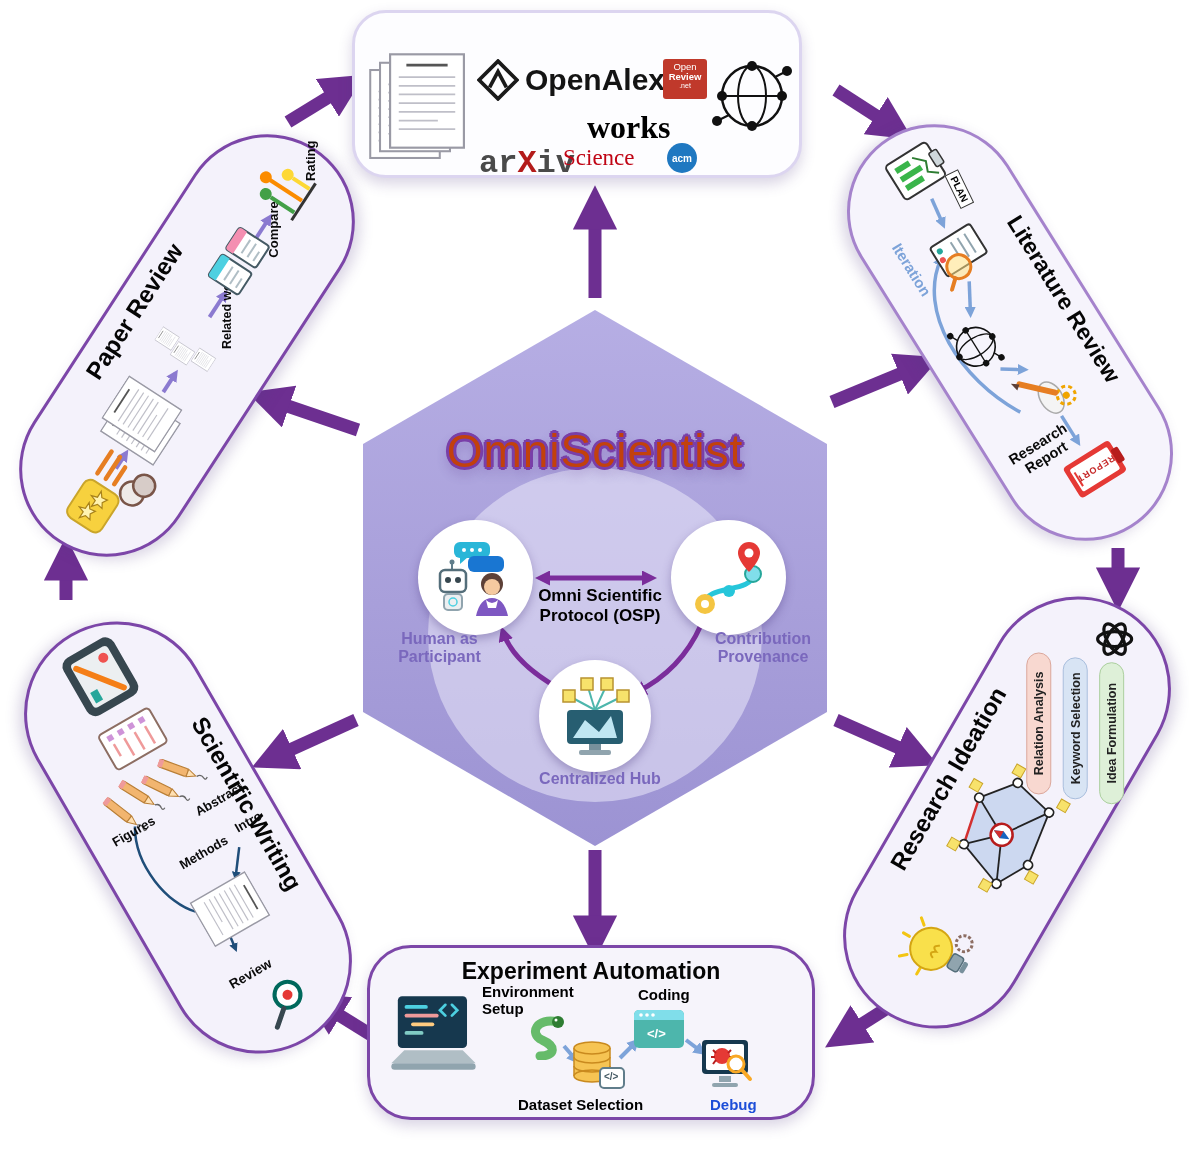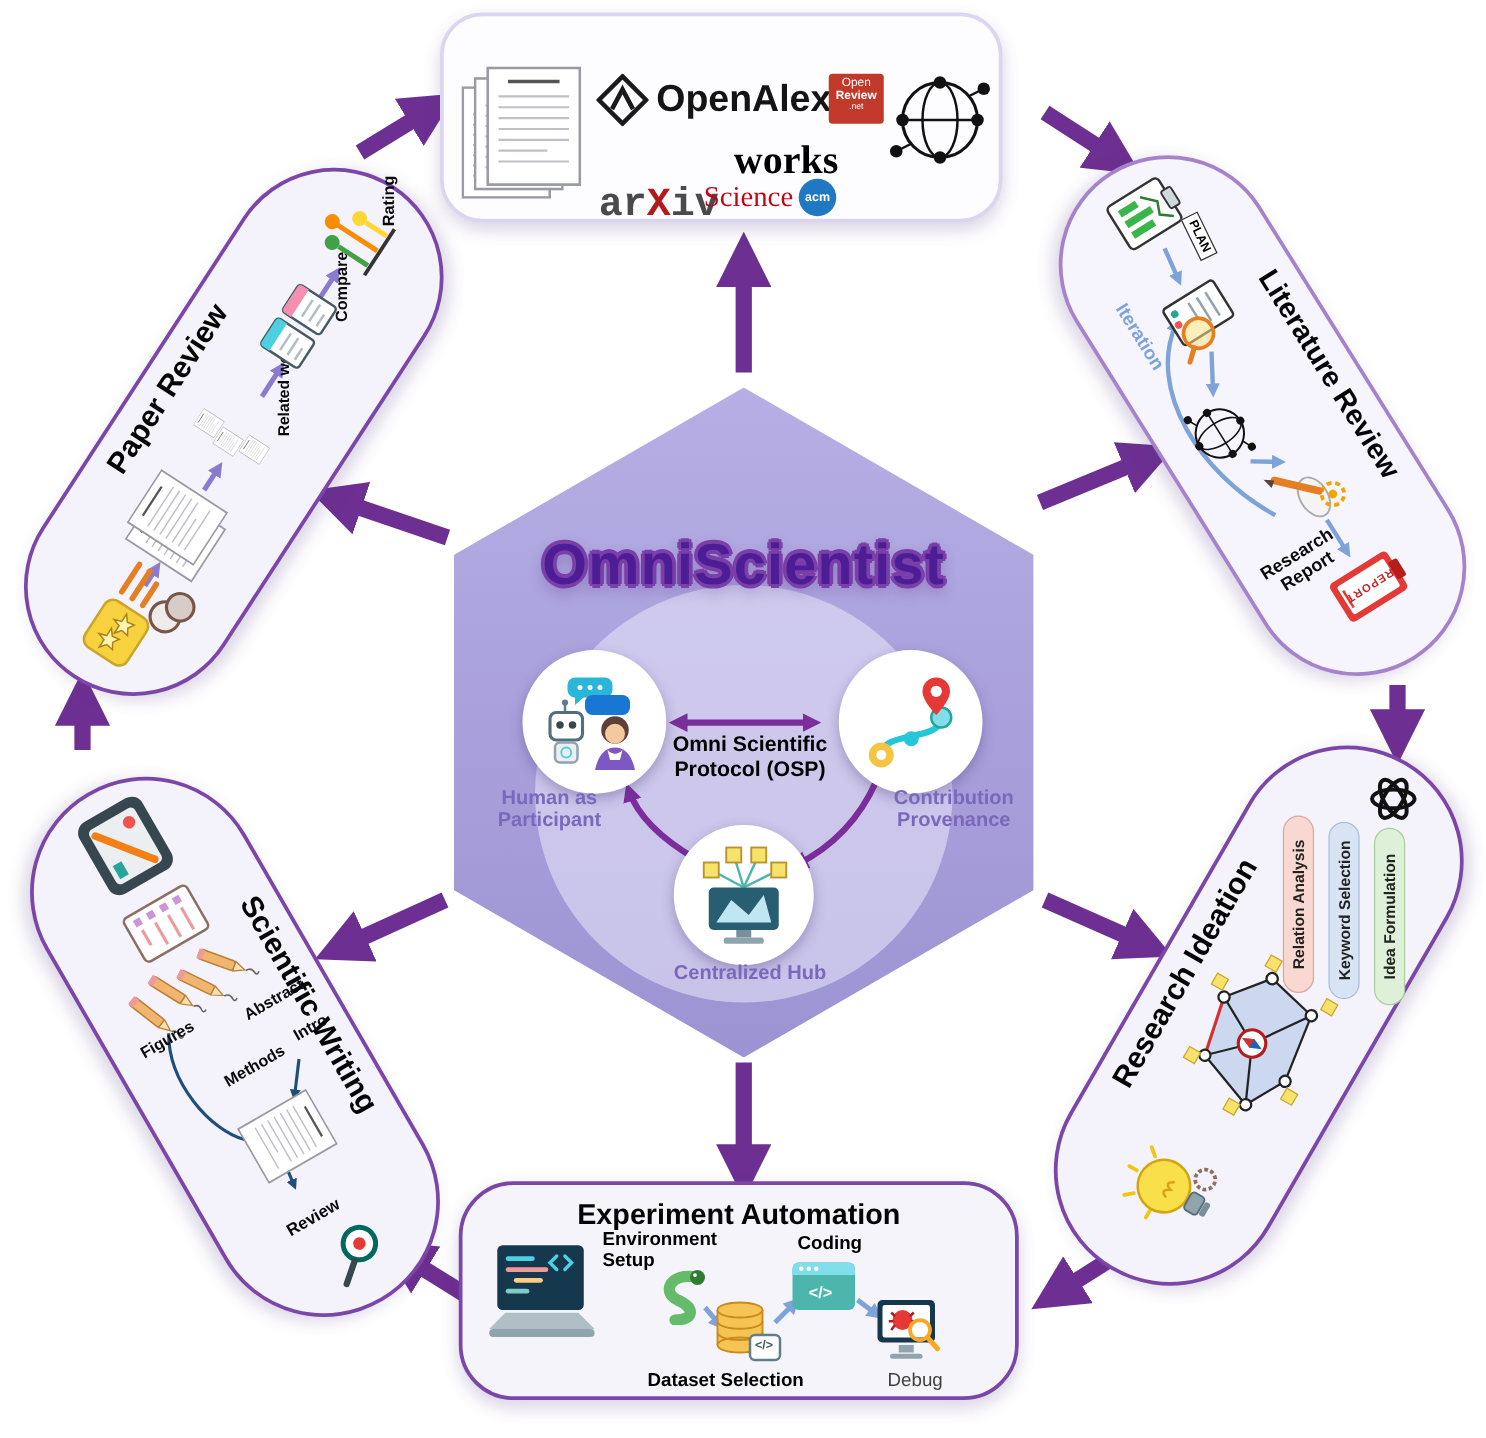--- a/index.html
+++ b/index.html
@@ -8,21 +8,21 @@
   .abs{position:absolute;}
   svg{display:block;}
 
   
   .hexagon{left:363px;top:310px;width:464px;height:536px;
     clip-path:polygon(50% 0,100% 25%,100% 75%,50% 100%,0 75%,0 25%);
     background:linear-gradient(180deg,#b6aee4 0%,#a89fda 55%,#9c93d3 100%);}
   .inner-disc{left:428px;top:468px;width:334px;height:334px;border-radius:50%;
     background:rgba(235,233,249,.55);}
   .omni-title{left:363px;top:424px;width:464px;text-align:center;
-    font-size:46px;font-weight:700;letter-spacing:1px;color:#4c1d95;
+    font-size:46px;font-weight:400;letter-spacing:1px;color:#c2410c;
     text-shadow:-2px -2px 0 #7a3fa8,2px -2px 0 #7a3fa8,-2px 2px 0 #7a3fa8,2px 2px 0 #7a3fa8,
       -3px 0 0 #7a3fa8,3px 0 0 #7a3fa8,0 -3px 0 #7a3fa8,0 3px 0 #7a3fa8,0 6px 12px rgba(80,40,130,.45);}
   .node-circle{border-radius:50%;background:#fff;box-shadow:0 4px 10px rgba(70,50,120,.35);
     display:flex;align-items:center;justify-content:center;}
   .osp-label{left:515px;top:586px;width:170px;text-align:center;font-size:17px;font-weight:800;
     color:#000000;line-height:1.15;}
   .node-label{text-align:center;font-size:16px;font-weight:600;color:#7a68bd;line-height:1.15;}
 
   
   .capsule{position:absolute;box-sizing:border-box;background:#f4f2fb;
@@ -213,21 +213,21 @@
       <div style="font-size:7px">.net</div>
     </div>
     <svg class="abs" style="left:352px;top:38px" width="90" height="90">
         <use href="#net-sym" width="90" height="90"></use>
       </svg>
     <div class="abs logo-mono" style="left:124px;top:106px;font-size:32px;font-weight:700;color:#4a4a4a">
       <span>ar</span><span style="color:#b31b1b">X</span><span>iv</span>
     </div>
     <div class="abs logo-serif" style="left:232px;top:96px;font-size:32px;font-weight:800;color:#000">works</div>
     <div class="abs logo-serif" style="left:208px;top:132px;font-size:23px;font-weight:400;color:#c00515">Science</div>
-    <div class="abs" style="left:284px;top:130px;width:30px;height:30px;border-radius:50%;background:#1f78c1;color:#fff;font-size:10px;font-weight:700;display:flex;align-items:center;justify-content:center">acm</div>
+    <div class="abs" style="left:312px;top:130px;width:30px;height:30px;border-radius:50%;background:#1f78c1;color:#fff;font-size:10px;font-weight:700;display:flex;align-items:center;justify-content:center">acm</div>
   </div>
 
   <div class="capsule lr">
     <div class="cap-title" style="top:8px;font-size:23px">Literature Review</div>
     <svg class="abs" style="left:0;top:0" width="460" height="175" viewBox="0 0 460 175">
       <g stroke="#7da3d9" stroke-width="3.5" fill="none">
         <path d="M72,80 L100,84" marker-end="url(#mBlue)"></path>
         <path d="M162,92 L190,108" marker-end="url(#mBlue)"></path>
         <path d="M253,112 L266,92" marker-end="url(#mBlue)"></path>
         <path d="M325,85 L356,85" marker-end="url(#mBlue)"></path>
@@ -526,16 +526,16 @@
           <line x1="13" y1="21" x2="17" y2="21"></line>
           <line x1="15" y1="28" x2="18" y2="24"></line>
         <line x1="33" y1="14" x2="30" y2="17"></line>
           <line x1="35" y1="21" x2="31" y2="21"></line>
       </g>
       <circle cx="38" cy="28" r="8" fill="none" stroke="#f9a825" stroke-width="3"></circle>
       <line x1="44" y1="34" x2="52" y2="43" stroke="#f9a825" stroke-width="4" stroke-linecap="round"></line>
       <rect x="21" y="40" width="12" height="6" fill="#90a4ae"></rect>
       <rect x="14" y="47" width="26" height="4" rx="2" fill="#90a4ae"></rect>
     </svg>
-    <div class="abs" style="left:340px;top:148px;font-size:15px;font-weight:400;color:#404040">Debug</div>
+    <div class="abs" style="left:340px;top:148px;font-size:15px;font-weight:700;color:#1d4ed8">Debug</div>
   </div>
 
 </div>
 
 </body></html>

